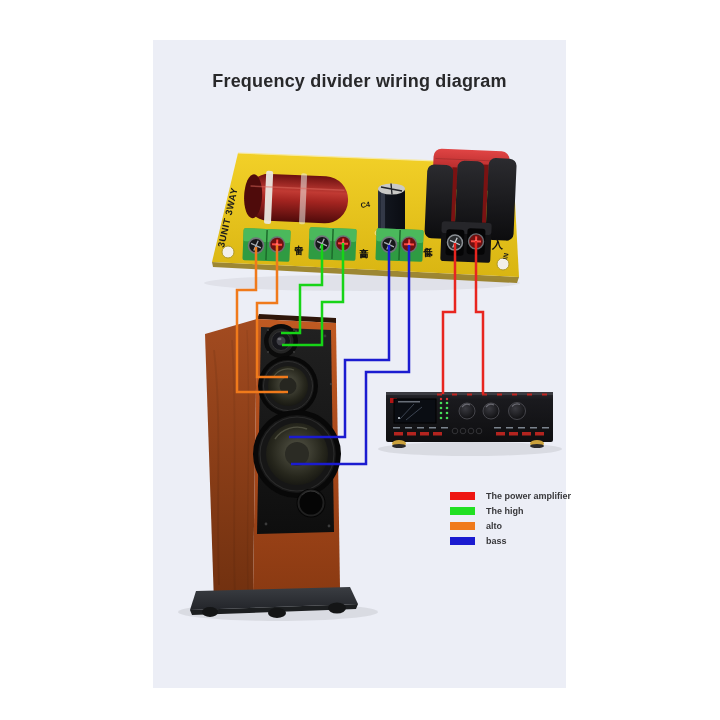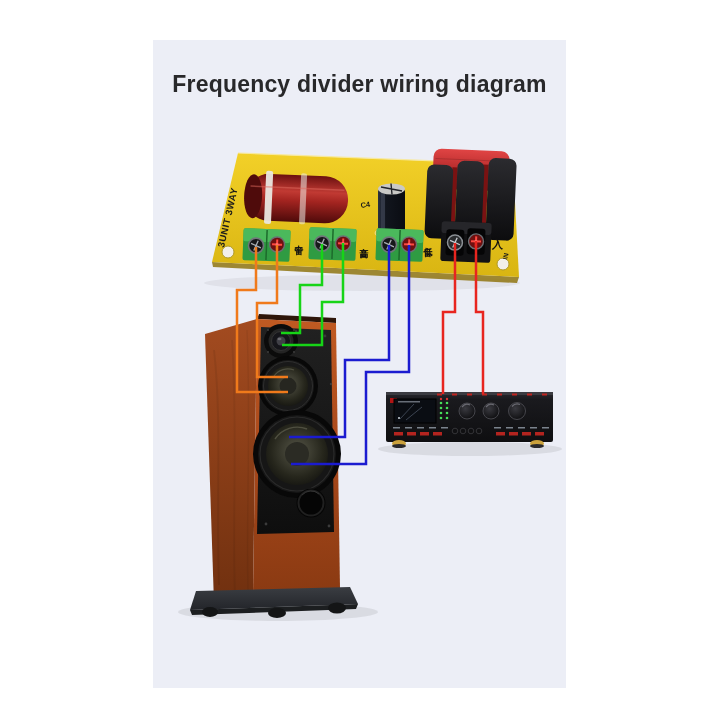--- a/index.html
+++ b/index.html
@@ -1,20 +1,20 @@
 <!DOCTYPE html>
 <html><head>
 <meta charset="utf-8">
 <style>
   html,body{margin:0;padding:0;background:#ffffff;}
   #page{position:relative;width:720px;height:720px;background:#ffffff;overflow:hidden;
         font-family:"Liberation Sans",sans-serif;}
   #panel{position:absolute;left:153px;top:40px;width:413px;height:648px;background:#eceef6;}
   #title{position:absolute;left:153px;top:71px;width:413px;text-align:center;
-         font-size:23px;font-weight:600;color:#28282a;letter-spacing:.2px;}
+         font-size:18px;font-weight:600;color:#28282a;letter-spacing:.2px;}
   #scene{position:absolute;left:0;top:0;width:720px;height:720px;}
   svg text{font-family:"Liberation Sans",sans-serif;}
   .cjk-v{writing-mode:vertical-rl;text-orientation:upright;}
   #legend{position:absolute;left:450px;top:492px;}
   .leg-row{display:flex;align-items:center;margin-bottom:7px;height:8px;}
   .leg-swatch{width:25px;height:8px;margin-right:11px;flex:0 0 25px;}
   .leg-label{font-size:9px;font-weight:bold;color:#38383b;white-space:nowrap;line-height:9px;}
 </style>
 </head>
 <body>
@@ -334,13 +334,31 @@
         <polyline points="277,245 277,303 257,303 257,377 288,377" stroke="#f07a1b" stroke-width="2.5" fill="none"></polyline>
         <polyline points="322,244 322,285 300,285 300,333 281,333" stroke="#17d417" stroke-width="2.5" fill="none"></polyline>
         <polyline points="343,243 343,302 322,302 322,345 282,345" stroke="#17d417" stroke-width="2.5" fill="none"></polyline>
         <polyline points="389,245 389,360 345,360 345,437 289,437" stroke="#1b1bd0" stroke-width="2.5" fill="none"></polyline>
         <polyline points="409,245 409,372 366,372 366,464 291,464" stroke="#1b1bd0" stroke-width="2.5" fill="none"></polyline>
         <polyline points="455,243 455,312 443,312 443,394" stroke="#e8251f" stroke-width="2.5" fill="none"></polyline>
         <polyline points="476,241 476,312 483,312 483,394" stroke="#e8251f" stroke-width="2.5" fill="none"></polyline>
       </g>
   </svg>
 
+  <div id="legend">
+    <div class="leg-row">
+      <div class="leg-swatch" style="background: rgb(238, 21, 17);"></div>
+      <span class="leg-label">The power amplifier</span>
+    </div>
+    <div class="leg-row">
+      <div class="leg-swatch" style="background: rgb(34, 224, 34);"></div>
+      <span class="leg-label">The high</span>
+    </div>
+    <div class="leg-row">
+      <div class="leg-swatch" style="background: rgb(240, 122, 27);"></div>
+      <span class="leg-label">alto</span>
+    </div>
+    <div class="leg-row">
+      <div class="leg-swatch" style="background: rgb(27, 27, 208);"></div>
+      <span class="leg-label">bass</span>
+    </div>
+  </div>
 </div>
 
 </body></html>

